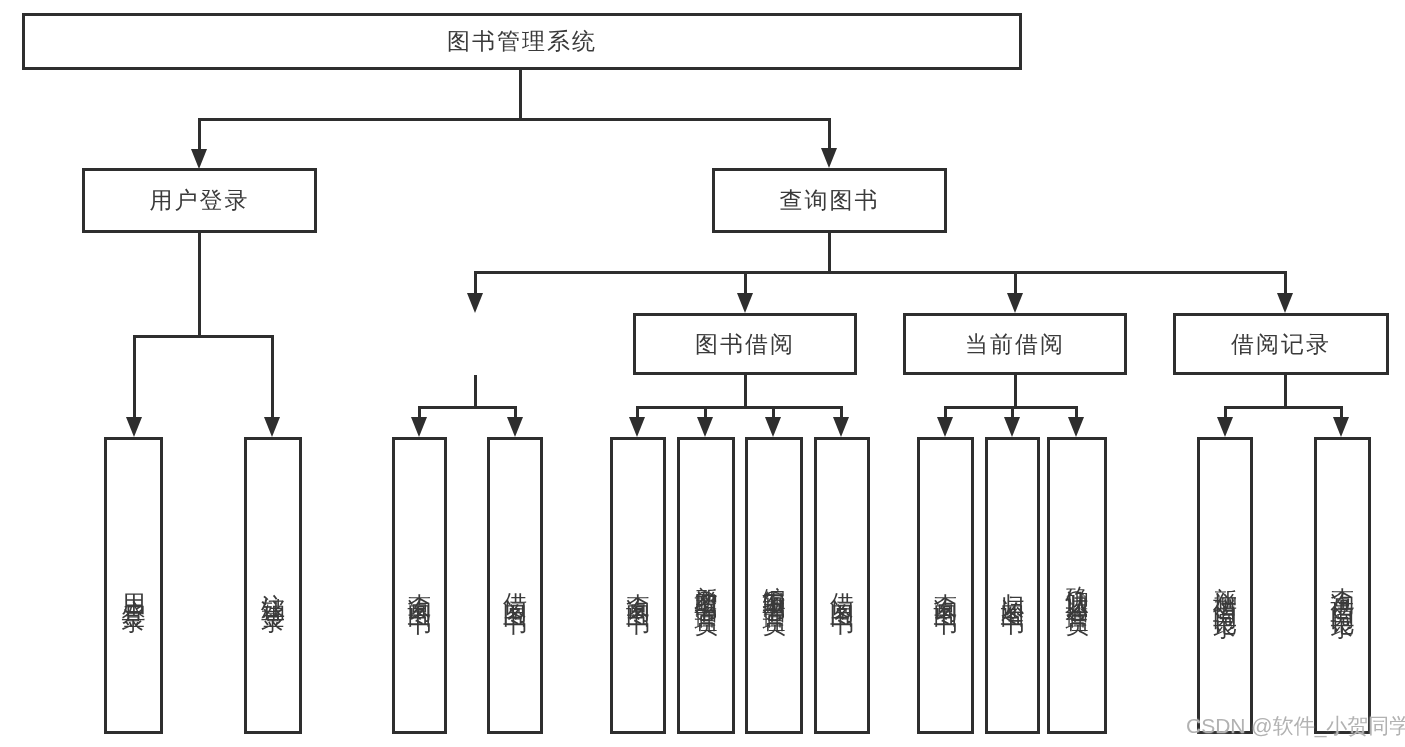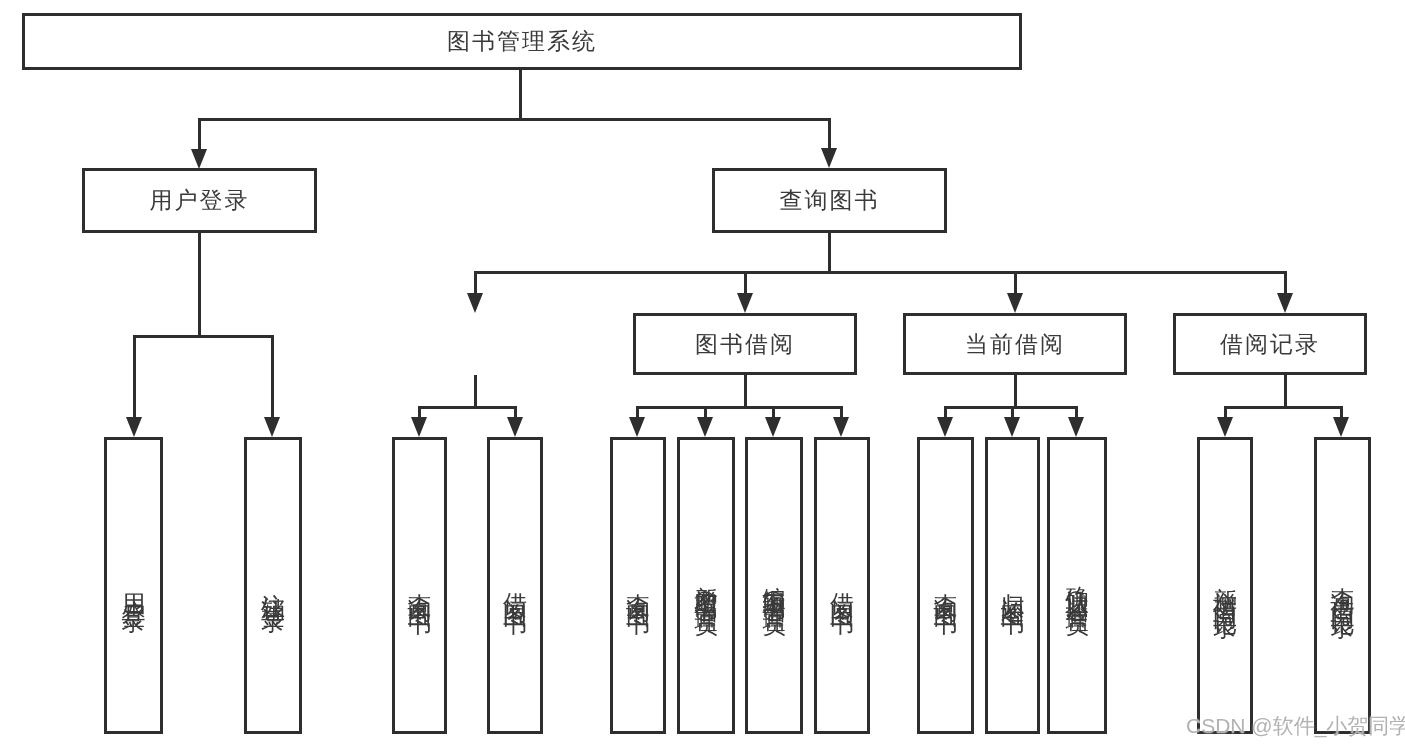--- a/index.html
+++ b/index.html
@@ -70,21 +70,21 @@
   <div class="arr" style="left:1007px;top:293px"></div>
   <div class="line vl" style="left:1284px;top:271px;height:24px"></div>
   <div class="arr" style="left:1277px;top:293px"></div>
 
   <div class="box" style="left:903px;top:313px;width:224px;height:62px">
     <span class="h-label">当前借阅</span>
   </div>
   <div class="box" style="left:633px;top:313px;width:224px;height:62px">
     <span class="h-label">图书借阅</span>
   </div>
-  <div class="box" style="left:1173px;top:313px;width:194px;height:62px">
+  <div class="box" style="left:1173px;top:313px;width:216px;height:62px">
     <span class="h-label">借阅记录</span>
   </div>
 
   <div class="line vl" style="left:474px;top:375px;height:34px"></div>
   <div class="line hl" style="left:418px;top:406px;width:99px"></div>
   <div class="line vl" style="left:418px;top:406px;height:12px"></div>
   <div class="arr" style="left:411px;top:417px"></div>
   <div class="line vl" style="left:514px;top:406px;height:12px"></div>
   <div class="arr" style="left:507px;top:417px"></div>
 

